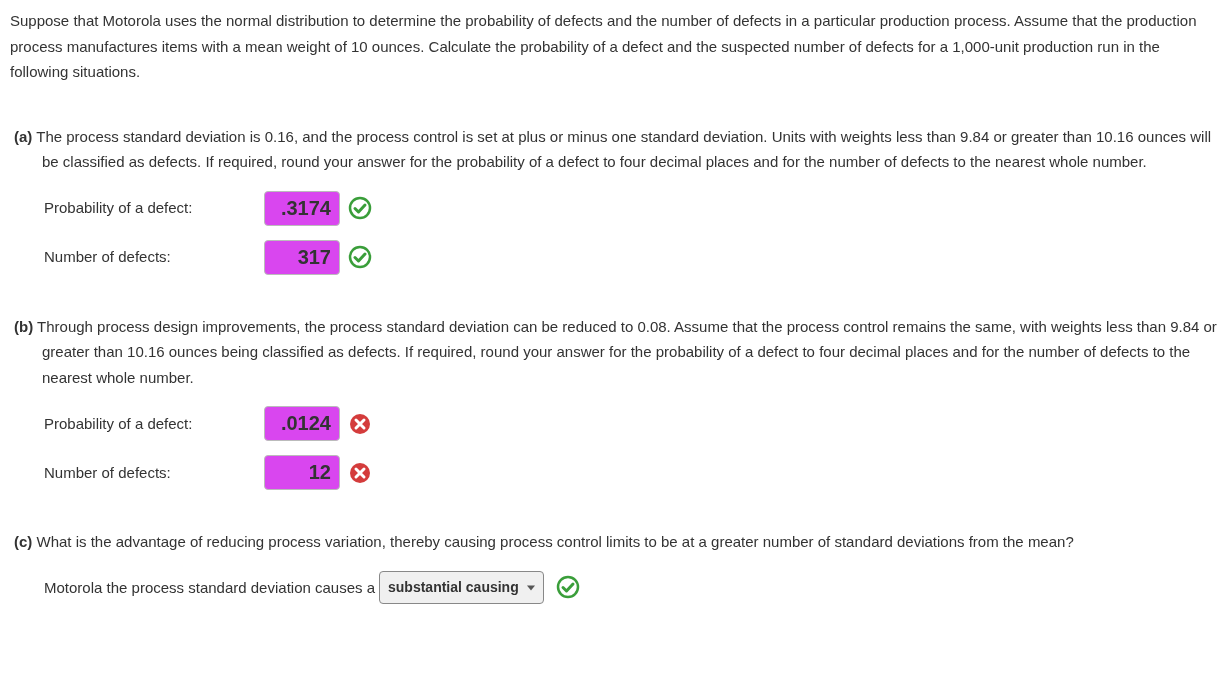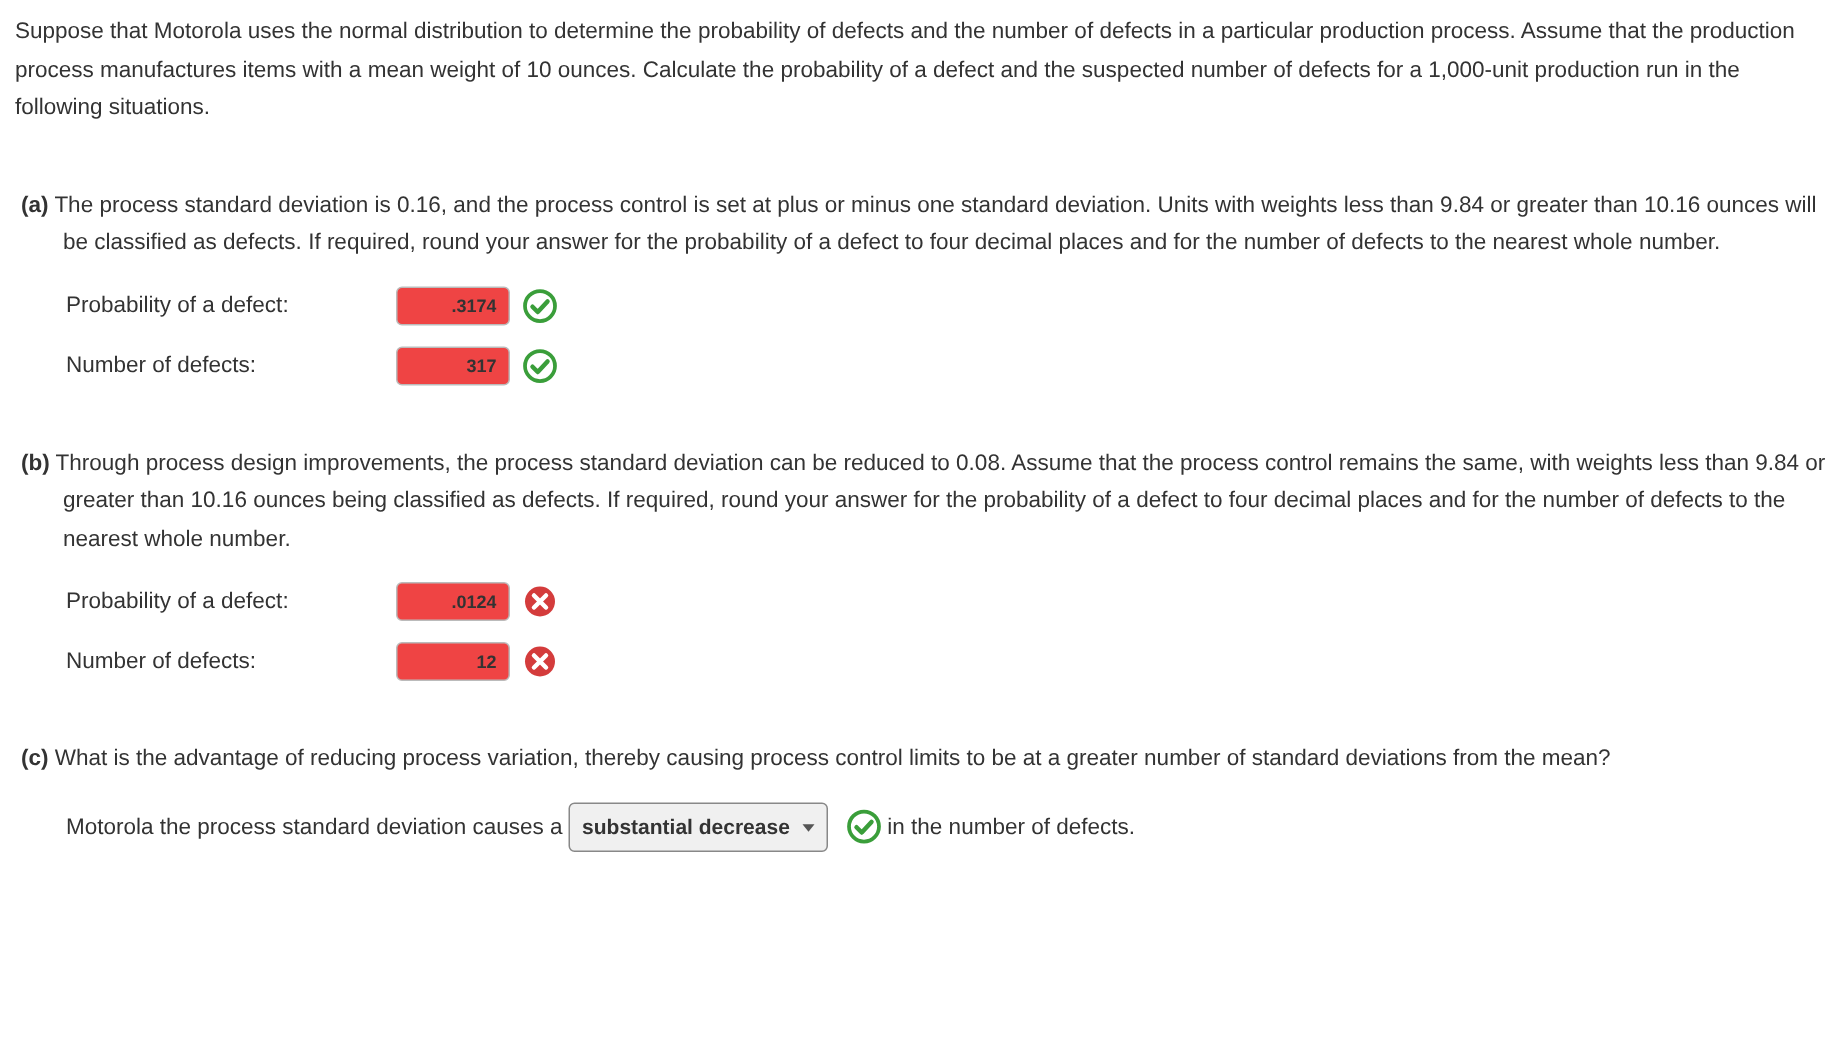--- a/index.html
+++ b/index.html
@@ -40,26 +40,26 @@
       margin-bottom: 14px;
     }
     .answer-label {
       width: 220px;
     }
     .answer-input {
       border: 1px solid #bbb;
       border-radius: 4px;
       padding: 5px 8px;
       font-family: Verdana, Geneva, sans-serif;
-      font-size: 12px;
+      font-size: 20px;
       font-weight: bold;
       text-align: right;
       width: 76px;
       color: #333;
-      background: #ef4444;
+      background: #d946ef;
     }
     .icon {
       margin-left: 8px;
       display: inline-flex;
       align-items: center;
     }
     .icon-check, .icon-cross {
       width: 24px;
       height: 24px;
     }
@@ -161,23 +161,22 @@
 </div>
 
 <div class="part">
   <p class="part-text">
     <span class="part-label">(c)</span>
     <span>What is the advantage of reducing process variation, thereby causing process control limits to be at a greater number of standard deviations from the mean?</span>
   </p>
   <div class="part-c-answer">
     <span>Motorola the process standard deviation causes a</span>
     <span class="select-wrap">
-      <span>substantial decrease</span>
+      <span>substantial causing</span>
     </span>
     <span class="icon">
       <svg class="icon-check" viewBox="0 0 24 24">
         <circle cx="12" cy="12" r="10" fill="none" stroke="#3a9e3a" stroke-width="2.5"></circle>
         <path d="M7 12.5 L10.5 16 L17 9" fill="none" stroke="#3a9e3a" stroke-width="3" stroke-linecap="round" stroke-linejoin="round"></path>
       </svg>
     </span>
-    <span>in the number of defects.</span>
   </div>
 </div>
 
 </body></html>

